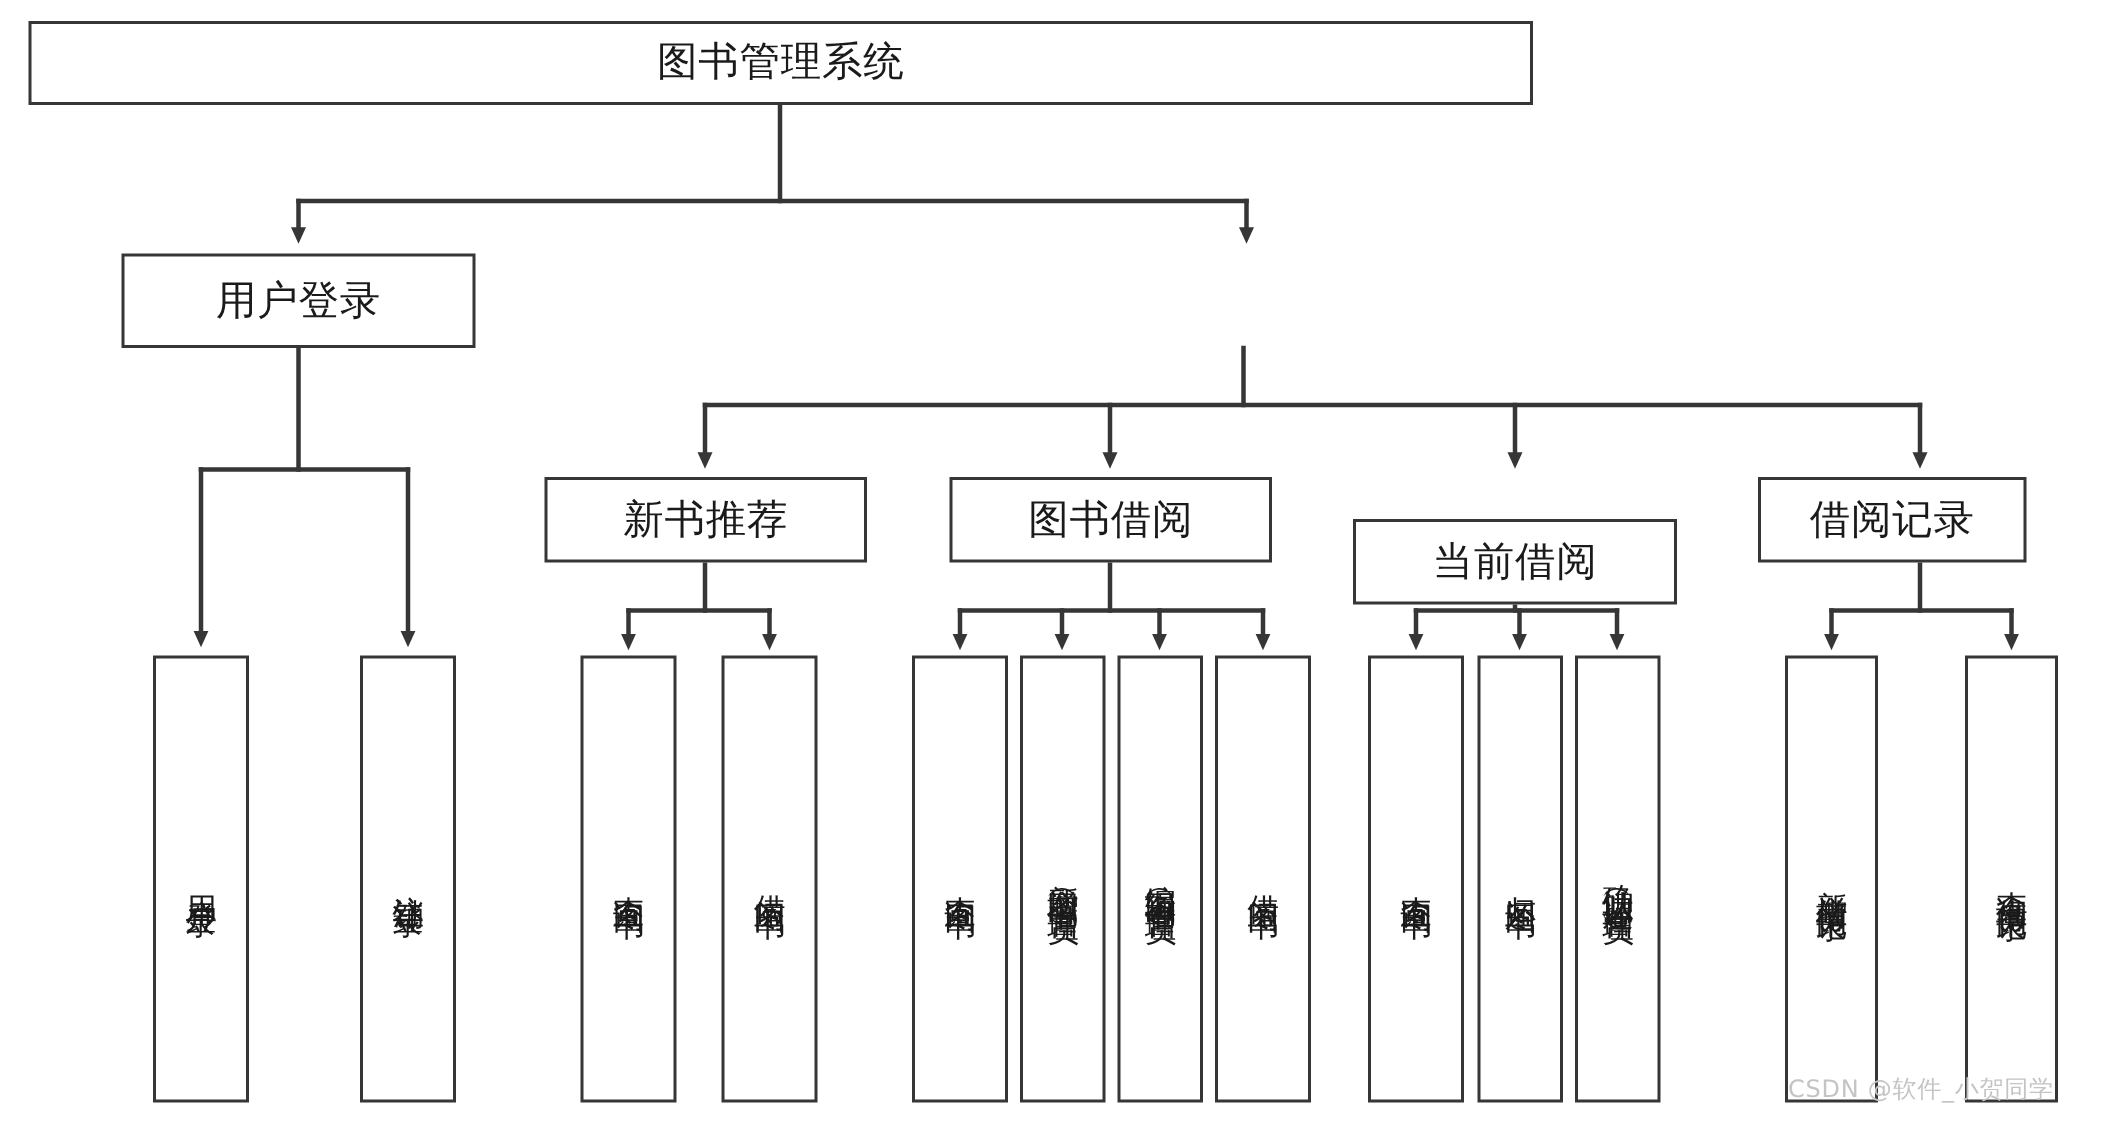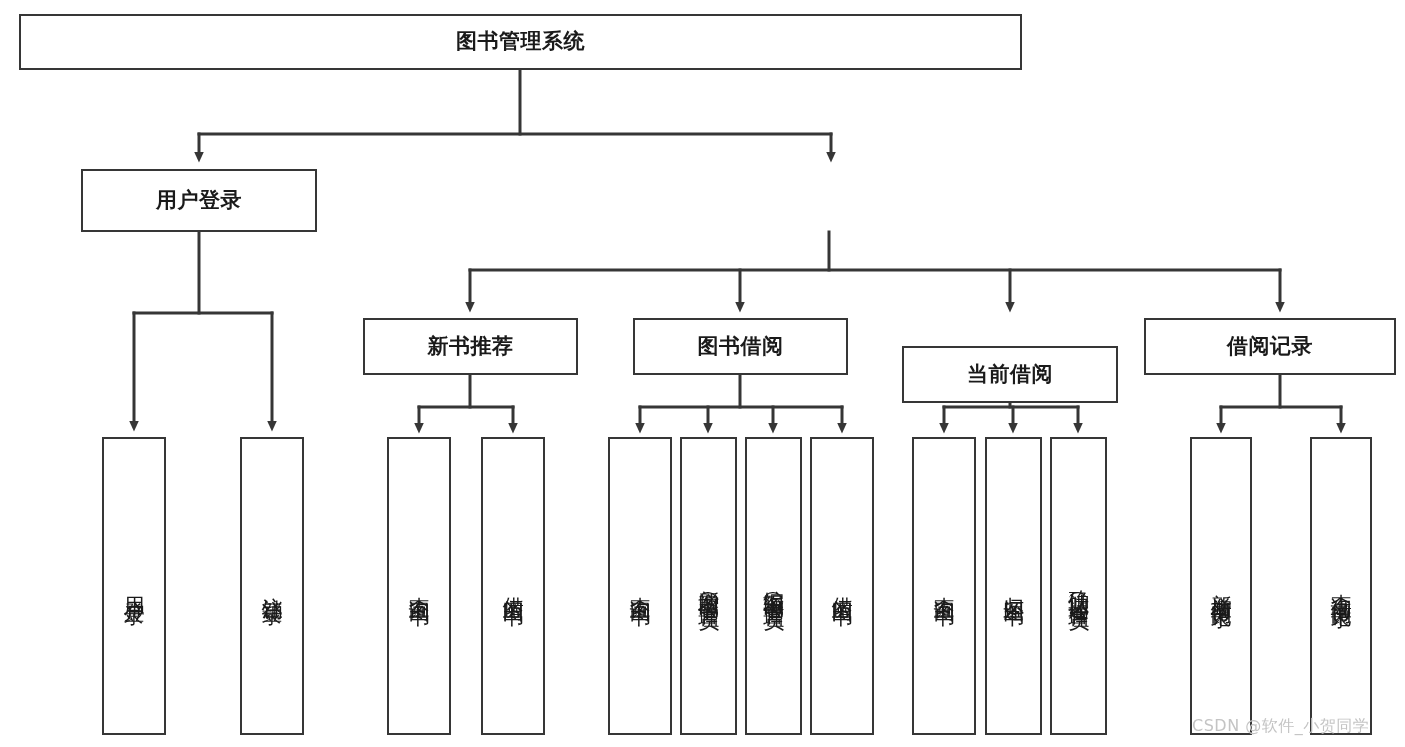--- a/index.html
+++ b/index.html
@@ -35,23 +35,22 @@
     align-items: center;
     justify-content: center;
     color: #1a1a1a;
     z-index: 2;
   }
   .node-label {
     white-space: nowrap;
     letter-spacing: 0.5px;
   }
   .node.horizontal .node-label {
-    font-size: 21px;
+    font-size: 27px;
     line-height: 1.1;
-    font-weight: bold;
   }
   .node.vertical {
     align-items: center;
     justify-content: center;
   }
   .node.vertical .node-label {
     writing-mode: vertical-rl;
     text-orientation: upright;
     font-size: 21px;
     line-height: 1.25;
@@ -132,21 +131,21 @@
 
   <div class="node horizontal" style="left:363px; top:318px; width:215px; height:57px;">
     <span class="node-label">新书推荐</span>
   </div>
   <div class="node horizontal" style="left:633px; top:318px; width:215px; height:57px;">
     <span class="node-label">图书借阅</span>
   </div>
   <div class="node horizontal" style="left:902px; top:318px; width:216px; height:57px;margin-top:28px;">
     <span class="node-label">当前借阅</span>
   </div>
-  <div class="node horizontal" style="left:1144px; top:318px; width:252px; height:57px;">
+  <div class="node horizontal" style="left:1172px; top:318px; width:179px; height:57px;">
     <span class="node-label">借阅记录</span>
   </div>
 
   <div class="node vertical" style="left:102px; top:437px; width:64px; height:298px;">
     <span class="node-label">用户登录</span>
   </div>
   <div class="node vertical" style="left:240px; top:437px; width:64px; height:298px;">
     <span class="node-label">注销登录</span>
   </div>
   <div class="node vertical" style="left:387px; top:437px; width:64px; height:298px;">

